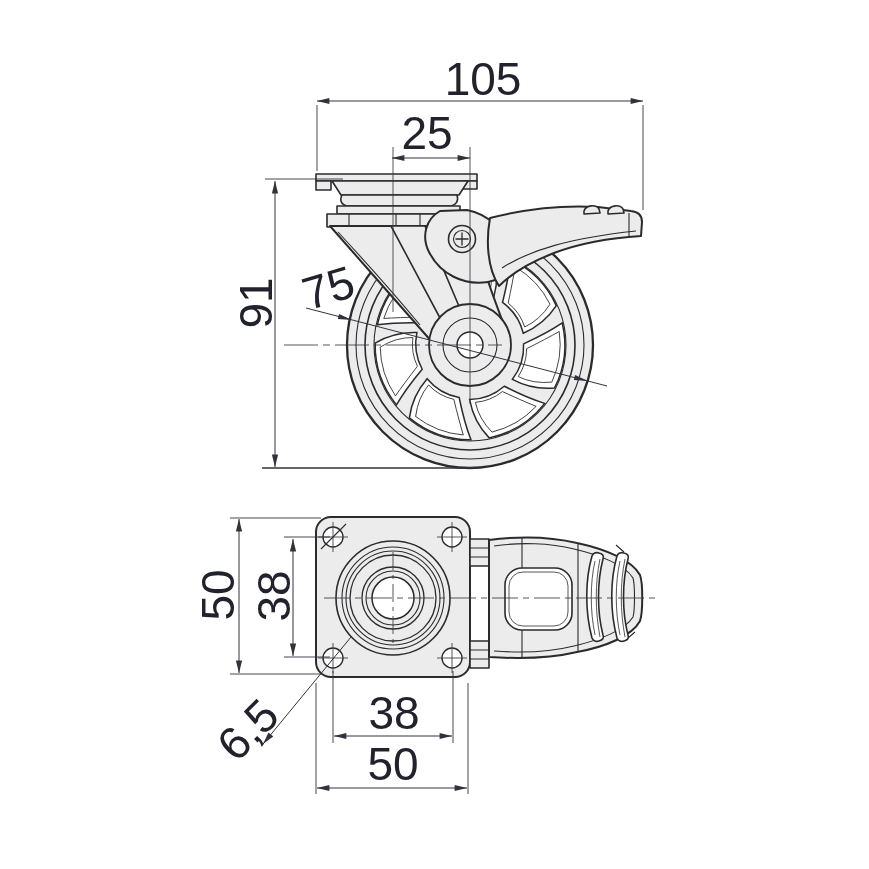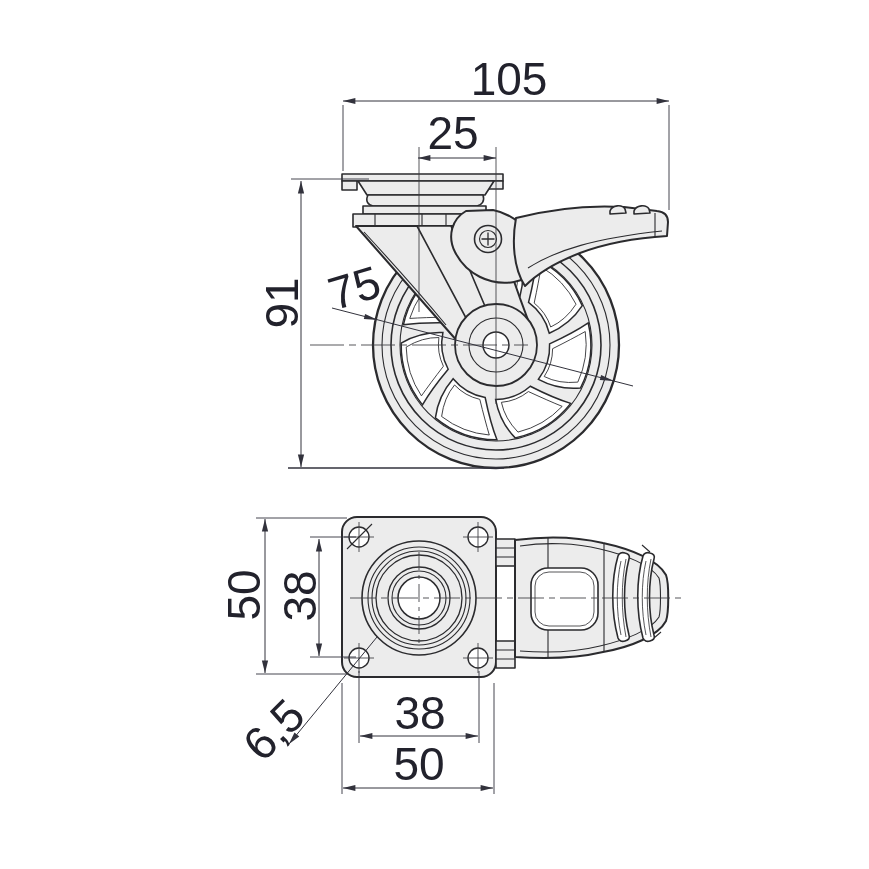--- a/index.html
+++ b/index.html
@@ -1,16 +1,16 @@
 <!DOCTYPE html>
 <html><head>
 <meta charset="utf-8">
 <style>
   html,body{margin:0;padding:0;background:#ffffff;}
-  .stage{width:757px;height:869px;position:relative;background:#ffffff;overflow:hidden;padding-left:26px;}
+  .stage{width:757px;height:869px;position:relative;background:#ffffff;overflow:hidden;}
   svg{display:block;}
   .fillpart{fill:#ececec;stroke:#2b2b2e;stroke-width:2;stroke-linejoin:round;}
   .fillpart2{fill:#ececec;stroke:#2b2b2e;stroke-width:1.6;stroke-linejoin:round;}
   .thin{fill:none;stroke:#2b2b2e;stroke-width:1.1;}
   .med{fill:none;stroke:#2b2b2e;stroke-width:1.6;}
   .winhole{fill:#ffffff;stroke:#2b2b2e;stroke-width:1.5;}
   .whitehole{fill:#ffffff;stroke:#2b2b2e;stroke-width:1.5;}
   .dim{stroke:#32323c;stroke-width:1;fill:none;}
   .ext{stroke:#32323c;stroke-width:0.9;fill:none;}
   .ctr{stroke:#3a3a3e;stroke-width:0.85;fill:none;}

